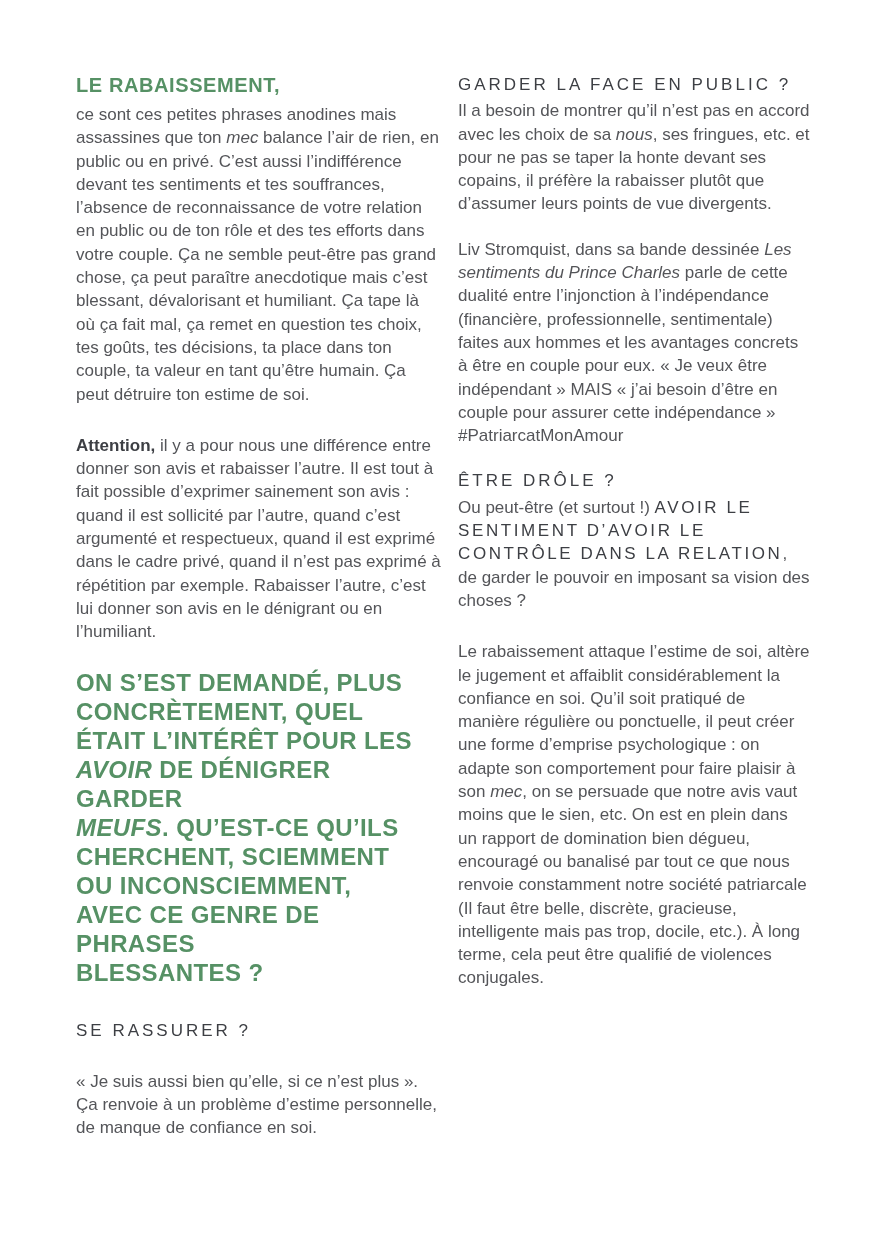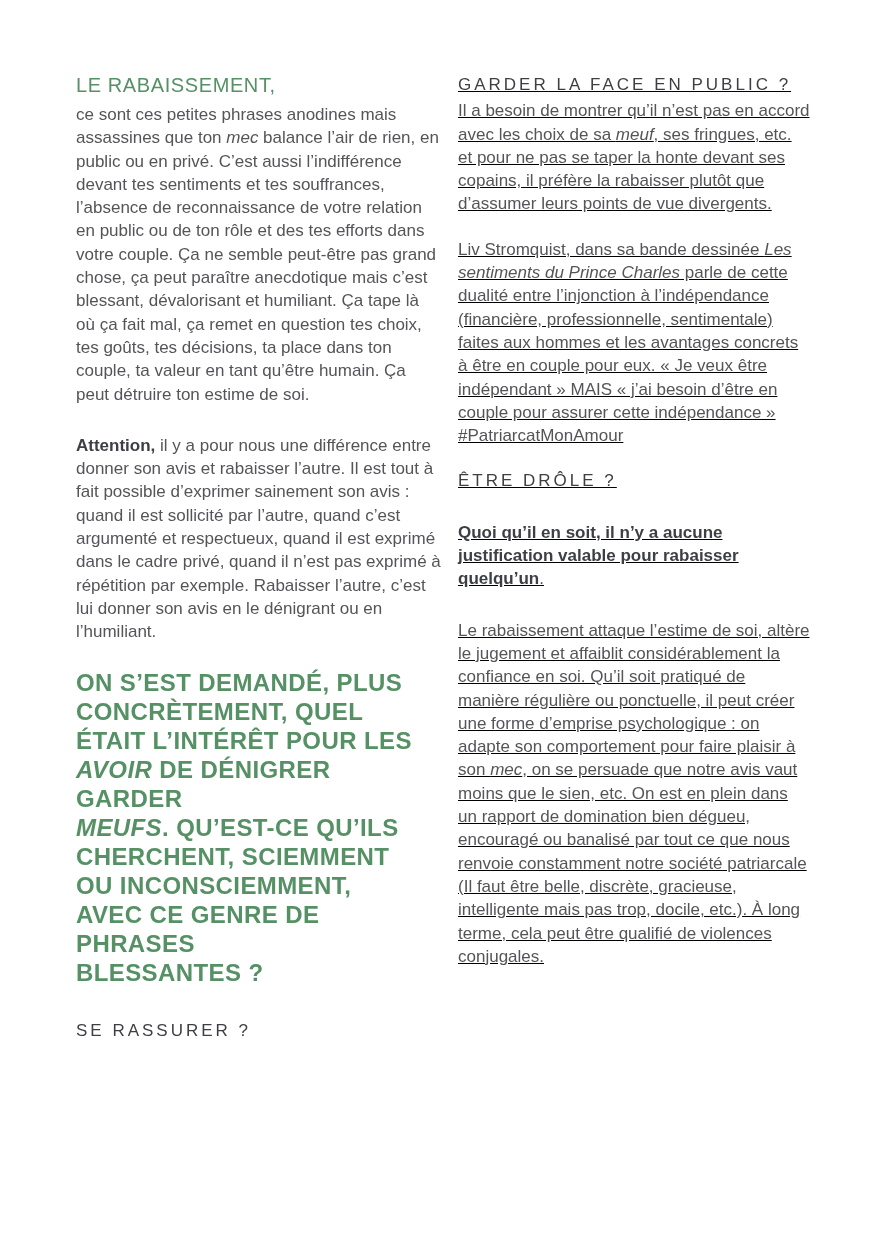--- a/index.html
+++ b/index.html
@@ -15,33 +15,33 @@
     background: #ffffff;
     box-sizing: border-box;
     display: flex;
     gap: 16px;
     padding: 73px 65px 0 76px;
     overflow: hidden;
     font-family: "Liberation Sans", sans-serif;
   }
   .col { flex: none; }
   .col-left  { width: 366px; }
-  .col-right { width: 352px; text-decoration: underline; }
+  .col-right { width: 352px; }
 
   .body {
     font-size: 17px;
     line-height: 23.3px;
     font-weight: 400;
     color: var(--body);
     margin: 0 0 22px 0;
   }
   .title-green {
     font-size: 20px;
     line-height: 24px;
-    font-weight: 400;
+    font-weight: 700;
     letter-spacing: 0.6px;
     color: var(--green);
     margin: 0 0 6px 0;
   }
   .big-green {
     font-size: 24px;
     line-height: 29px;
     font-weight: 700;
     letter-spacing: 0.4px;
     color: var(--green);
@@ -73,28 +73,29 @@
     <h2 class="big-green"><span>ON S’EST DEMANDÉ, PLUS
 CONCRÈTEMENT, QUEL
 ÉTAIT L’INTÉRÊT POUR LES
 </span><span class="it">AVOIR</span><span> DE DÉNIGRER GARDER
 </span><span class="it">MEUFS</span><span>. QU’EST-CE QU’ILS
 CHERCHENT, SCIEMMENT
 OU INCONSCIEMMENT,
 AVEC CE GENRE DE PHRASES
 BLESSANTES&nbsp;?</span></h2>
     <h3 class="subhead">SE RASSURER&nbsp;?</h3>
+    <p class="body tight">«&nbsp;Je suis aussi bien qu’elle, si ce n’est plus&nbsp;». Ça renvoie à un problème d’estime personnelle, de manque de confiance en soi.</p>
   </div>
 
   <div class="col col-right">
     <h3 class="subhead">GARDER LA FACE EN PUBLIC&nbsp;?</h3>
-    <p class="body"><span>Il a besoin de montrer qu’il n’est pas en accord avec les choix de sa </span><span class="it">meuf</span><span>, ses fringues, etc. et pour ne pas se taper la honte devant ses copains, il préfère la rabaisser plutôt que d’assumer leurs points de vue divergents.</span></p>
+    <p class="body"><span>Il a besoin de montrer qu’il n’est pas en accord avec les choix de sa </span><span class="it">nous</span><span>, ses fringues, etc. et pour ne pas se taper la honte devant ses copains, il préfère la rabaisser plutôt que d’assumer leurs points de vue divergents.</span></p>
 
     <p class="body"><span>Liv Stromquist, dans sa bande dessinée </span><span class="it">Les sentiments du Prince Charles</span><span> parle de cette dualité entre l’injonction à l’indépendance (financière, professionnelle, sentimentale) faites aux hommes et les avantages concrets à être en couple pour eux. «&nbsp;Je veux être indépendant&nbsp;» MAIS «&nbsp;j’ai besoin d’être en couple pour assurer cette indépendance&nbsp;» #PatriarcatMonAmour</span></p>
 
     <h3 class="subhead">ÊTRE DRÔLE&nbsp;?</h3>
 
+    <p class="body"><span>Ou peut-être (et surtout&nbsp;!) </span><span class="caps">AVOIR LE SENTIMENT D’AVOIR LE CONTRÔLE DANS LA RELATION</span><span>, de garder le pouvoir en imposant sa vision des choses&nbsp;?</span></p>
 
-    <p class="body tight"><span class="bd">Quoi qu’il en soit, il n’y a aucune justification valable pour rabaisser quelqu’un</span><span>.</span></p>
     <p class="body tight"><span>Le rabaissement attaque l’estime de soi, altère le jugement et affaiblit considérablement la confiance en soi. Qu’il soit pratiqué de manière régulière ou ponctuelle, il peut créer une forme d’emprise psychologique&nbsp;: on adapte son comportement pour faire plaisir à son </span><span class="it">mec</span><span>, on se persuade que notre avis vaut moins que le sien, etc. On est en plein dans un rapport de domination bien dégueu, encouragé ou banalisé par tout ce que nous renvoie constamment notre société patriarcale (Il faut être belle, discrète, gracieuse, intelligente mais pas trop, docile, etc.). À long terme, cela peut être qualifié de violences conjugales.</span></p>
   </div>
 
 </div>
 
 </body></html>

